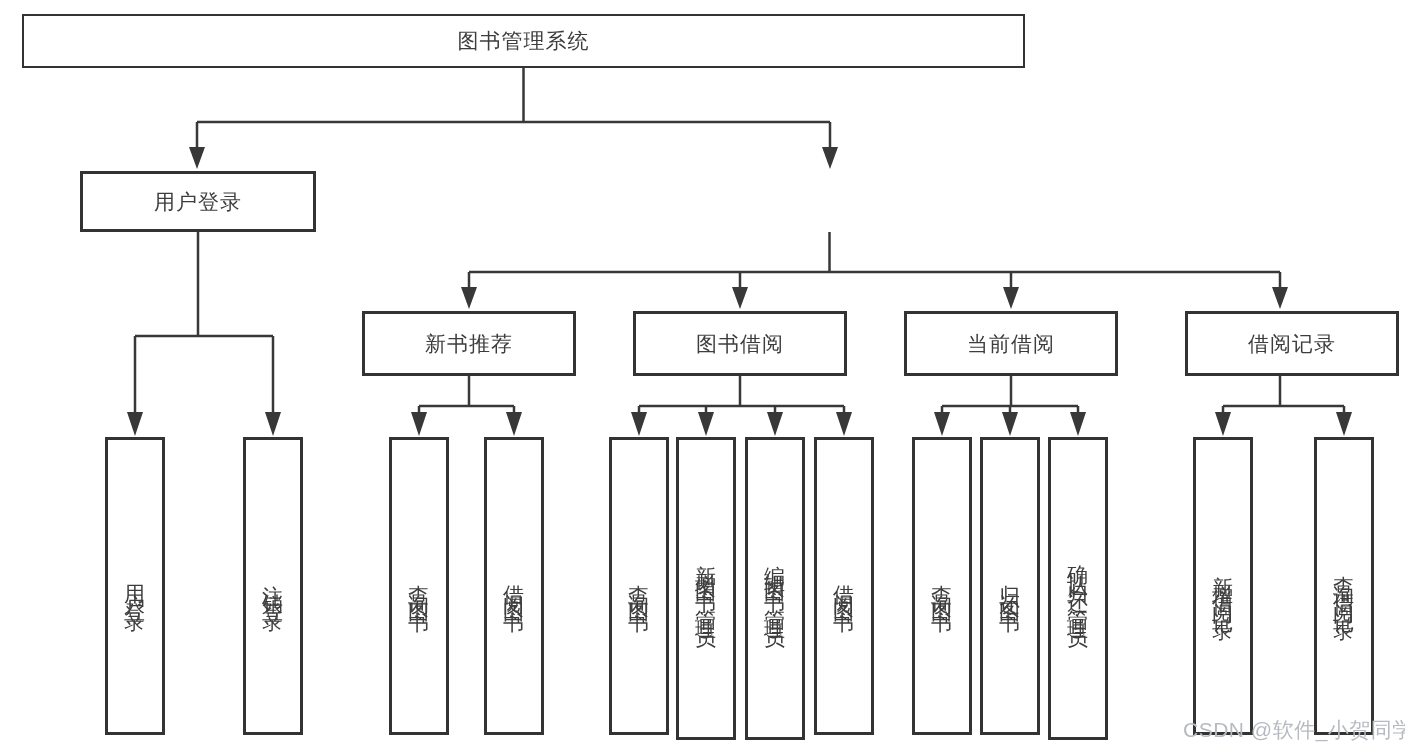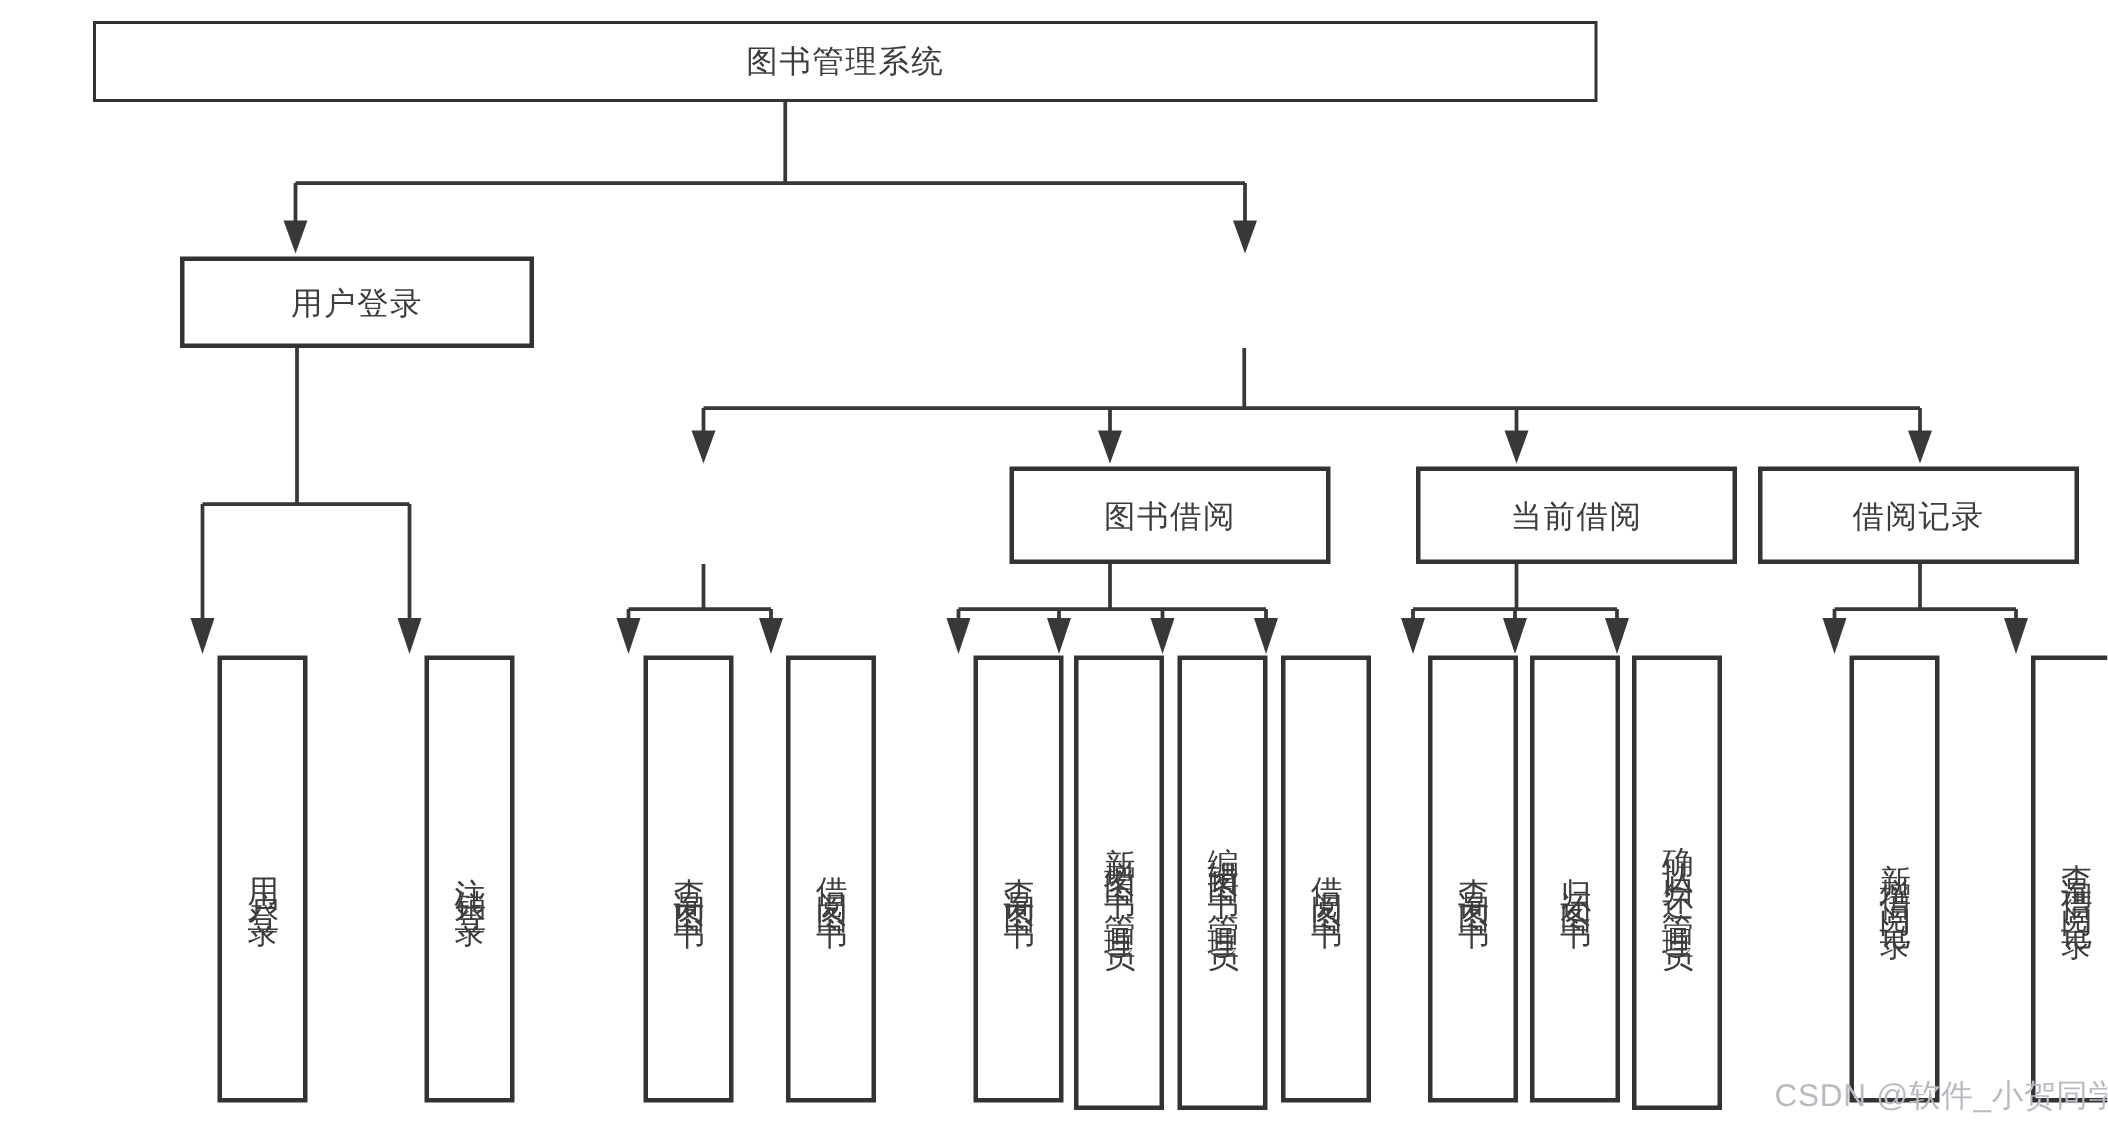--- a/index.html
+++ b/index.html
@@ -15,21 +15,20 @@
   .node {
     position:absolute;
     background:#ffffff;
     border:3px solid #333333;
     box-sizing:border-box;
     display:flex;
     align-items:center;
     justify-content:center;
     color:#3d3d3d;
     z-index:2;
-    margin-left:40px;
   }
   .node.root { border-width:2px; }
   .h-label { font-size:21px; letter-spacing:1px; white-space:nowrap; }
   .v-label {
     writing-mode: vertical-rl;
     text-orientation: mixed;
     font-size:21px;
     letter-spacing:9px;
     line-height:1;
   }
@@ -83,27 +82,30 @@
   </svg>
 
   <div class="node root" style="left:22px; top:14px; width:1003px; height:54px;">
     <span class="h-label">图书管理系统</span>
   </div>
 
   <div class="node" style="left:80px; top:171px; width:236px; height:61px;">
     <span class="h-label">用户登录</span>
   </div>
 
+  <div class="node" style="left:362px; top:311px; width:214px; height:65px;">
+    <span class="h-label">新书推荐</span>
+  </div>
   <div class="node" style="left:904px; top:311px; width:214px; height:65px;">
     <span class="h-label">当前借阅</span>
   </div>
   <div class="node" style="left:633px; top:311px; width:214px; height:65px;">
     <span class="h-label">图书借阅</span>
   </div>
-  <div class="node" style="left:1132px; top:311px; width:214px; height:65px;">
+  <div class="node" style="left:1185px; top:311px; width:214px; height:65px;">
     <span class="h-label">借阅记录</span>
   </div>
 
   <div class="node" style="left:105px; top:437px; width:60px; height:298px;">
     <span class="v-label">用户登录</span>
   </div>
   <div class="node" style="left:243px; top:437px; width:60px; height:298px;">
     <span class="v-label">注销登录</span>
   </div>
 

